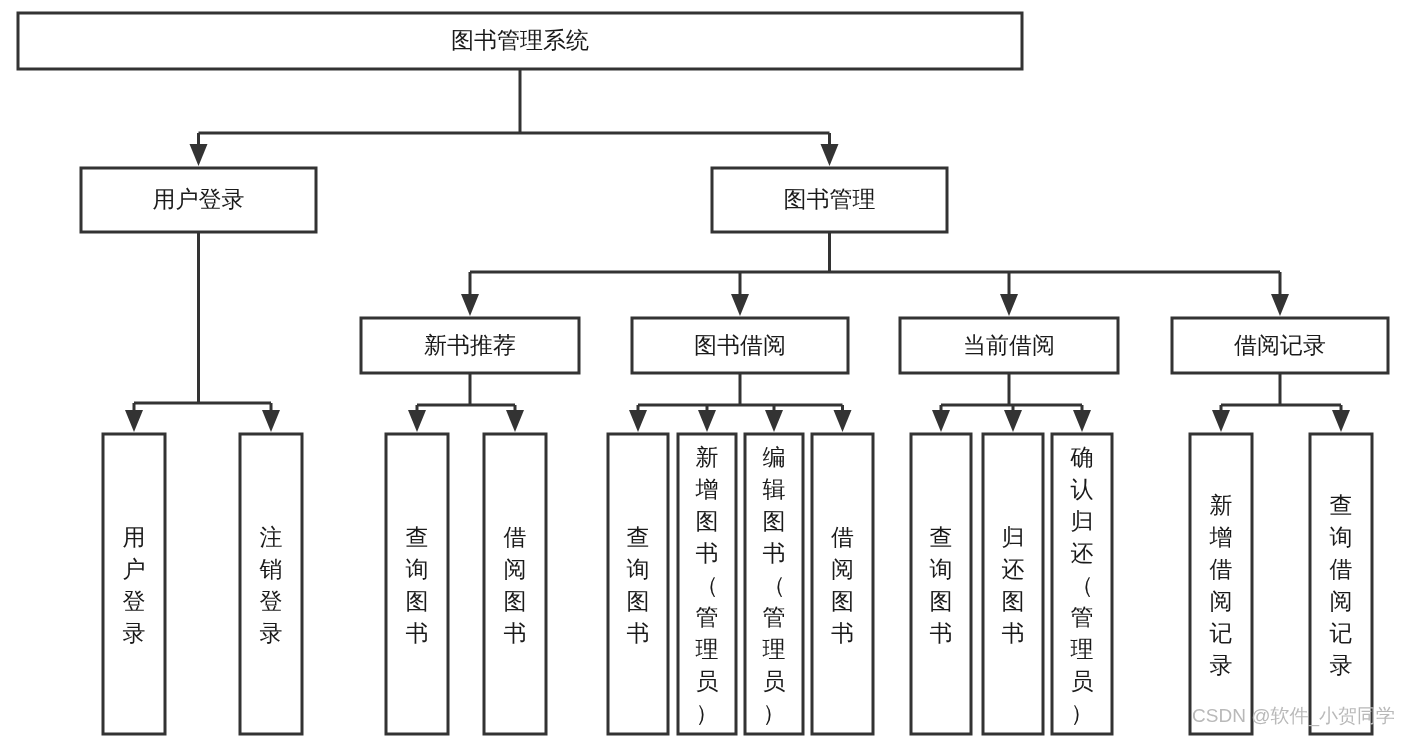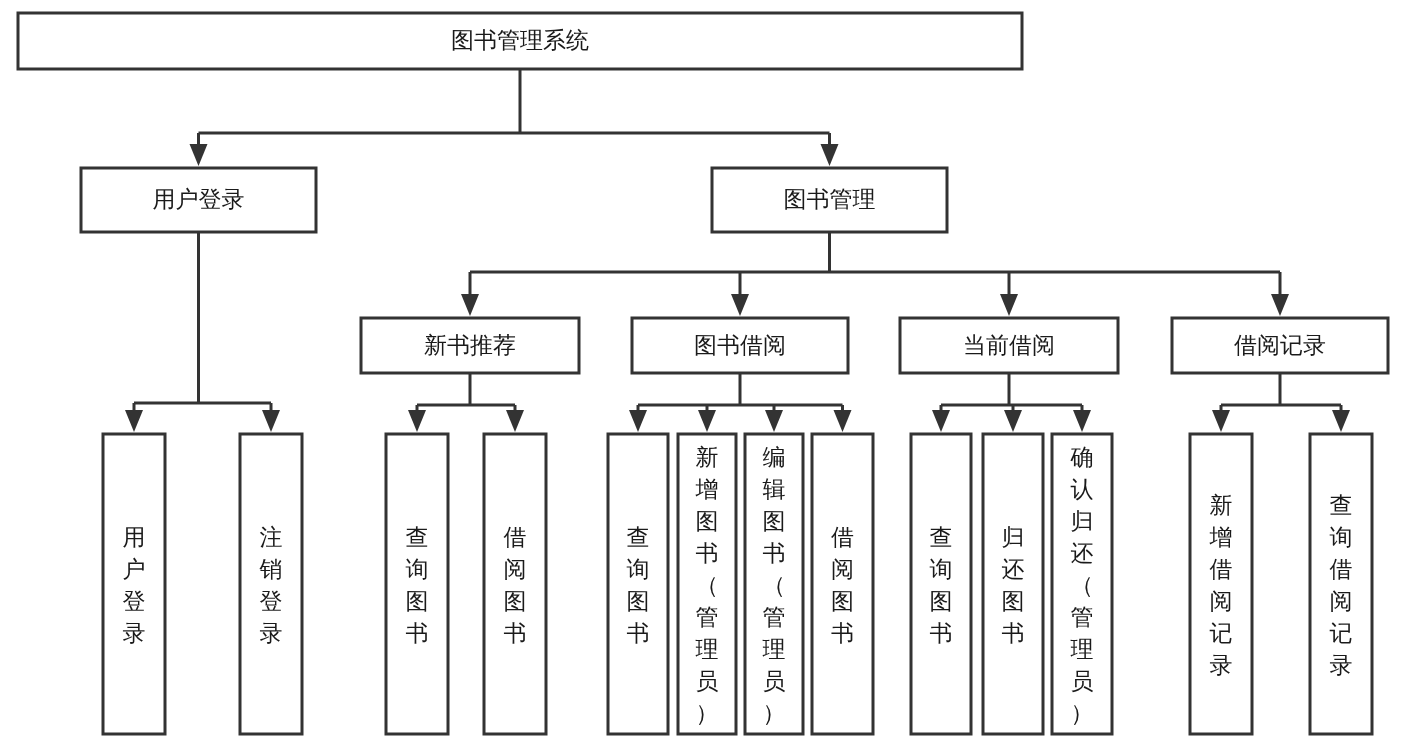--- a/index.html
+++ b/index.html
@@ -204,13 +204,14 @@
         <g>
           <rect x="1190" y="434" width="62" height="300" class="node-box"></rect>
           <text x="1221" y="512.96" class="node-label-v"><tspan x="1221" dy="0">新</tspan><tspan x="1221" dy="32">增</tspan><tspan x="1221" dy="32">借</tspan><tspan x="1221" dy="32">阅</tspan><tspan x="1221" dy="32">记</tspan><tspan x="1221" dy="32">录</tspan></text>
         </g>
         <g>
           <rect x="1310" y="434" width="62" height="300" class="node-box"></rect>
           <text x="1341" y="512.96" class="node-label-v"><tspan x="1341" dy="0">查</tspan><tspan x="1341" dy="32">询</tspan><tspan x="1341" dy="32">借</tspan><tspan x="1341" dy="32">阅</tspan><tspan x="1341" dy="32">记</tspan><tspan x="1341" dy="32">录</tspan></text>
         </g>
       </g>
   </svg>
+  <div class="watermark">CSDN @软件_小贺同学</div>
 </div>
 
 </body></html>

